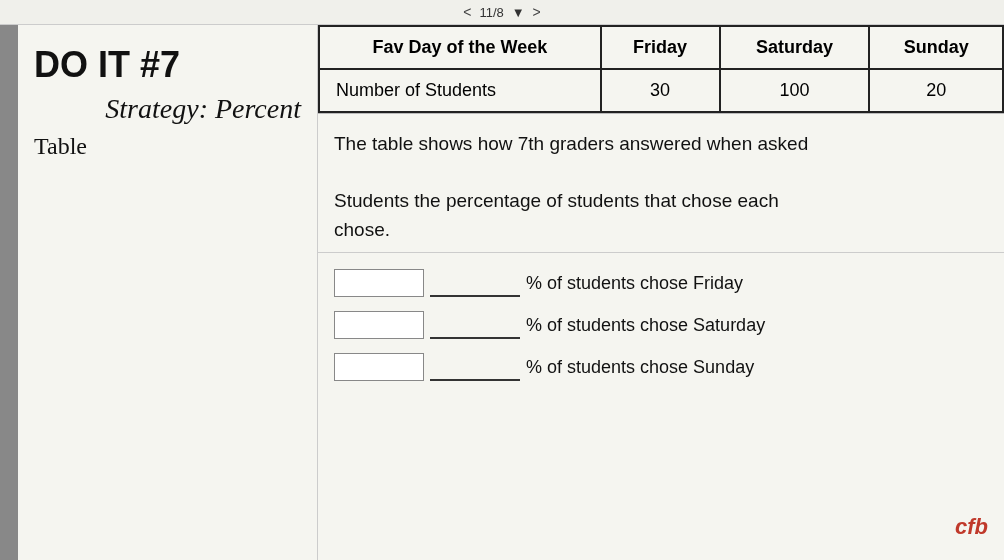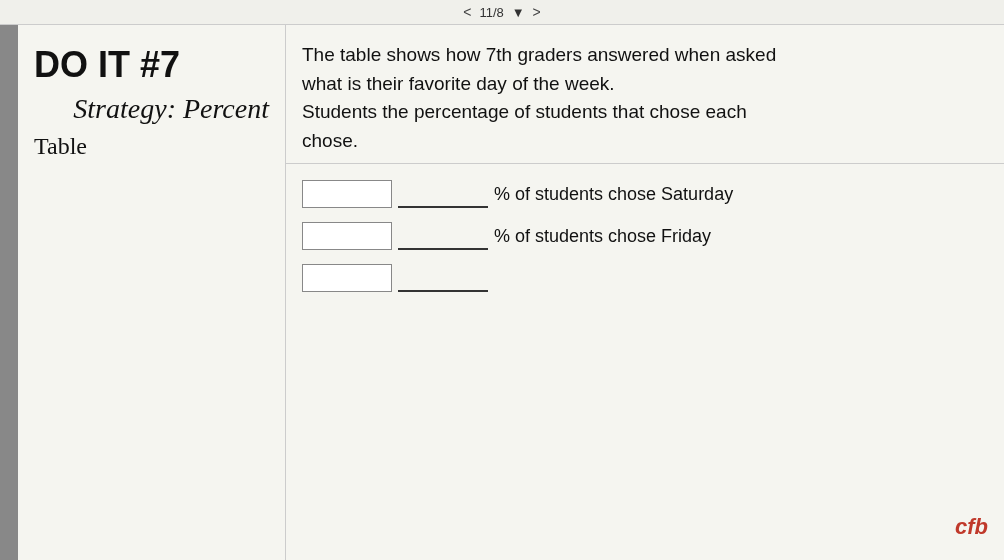--- a/index.html
+++ b/index.html
@@ -30,21 +30,21 @@
       padding: 4px 0;
       background: #f0f0eb;
       border-bottom: 1px solid #ccc;
       font-size: 13px;
       color: #333;
       gap: 8px;
     }
 
     
     .left-panel {
-      width: 268px;
+      width: 300px;
       padding: 20px 16px;
       border-right: 1px solid #ccc;
       display: flex;
       flex-direction: column;
       gap: 4px;
     }
 
     .title-do-it {
       font-size: 36px;
       font-weight: bold;
@@ -201,45 +201,66 @@
     <div class="left-strip"></div>
 
     <div class="left-panel">
       <div class="title-do-it">DO IT #7</div>
       <div class="title-strategy">Strategy: Percent</div>
       <div class="title-table">Table</div>
     </div>
 
     <div class="right-panel">
 
+      <div class="table-wrapper">
+        <table class="data-table">
+          <thead>
+            <tr>
+              <th>Fav Day of the Week</th>
+              <th>Friday</th>
+              <th>Saturday</th>
+              <th>Sunday</th>
+            </tr>
+          </thead>
+          <tbody>
+            <tr>
+              <td class="row-label">Number of Students</td>
+              <td>30</td>
+              <td>100</td>
+              <td>20</td>
+            </tr>
+          </tbody>
+        </table>
+      </div>
 
       <div class="description">
         <span>The table shows how 7th graders answered when asked</span><br>
-        <span>what is their favorite day of the week.</span><br>
+        <br>
         <span>Students the percentage of students that chose each</span><br>
         <span>chose.</span>
       </div>
 
       <div class="inputs-section">
+
+        <div class="input-row">
+          <div class="answer-box"></div>
+          <input class="answer-line" type="text" value="" style="">
+          <span class="input-label">% of students chose Friday</span>
+        </div>
 
         <div class="input-row">
           <div class="answer-box"></div>
           <input class="answer-line" type="text" value="" style="">
           <span class="input-label">% of students chose Saturday</span>
         </div>
 
         <div class="input-row">
           <div class="answer-box"></div>
           <input class="answer-line" type="text" value="" style="">
-          <span class="input-label">% of students chose Friday</span>
-        </div>
-
-        <div class="input-row">
-          <div class="answer-box"></div>
-          <input class="answer-line" type="text" value="" style="">
+          <span class="input-label">% of students chose Sunday</span>
         </div>
 
       </div>
 
     </div>
   </div>
 
   <div class="logo">cfb</div>
 
 </div>

